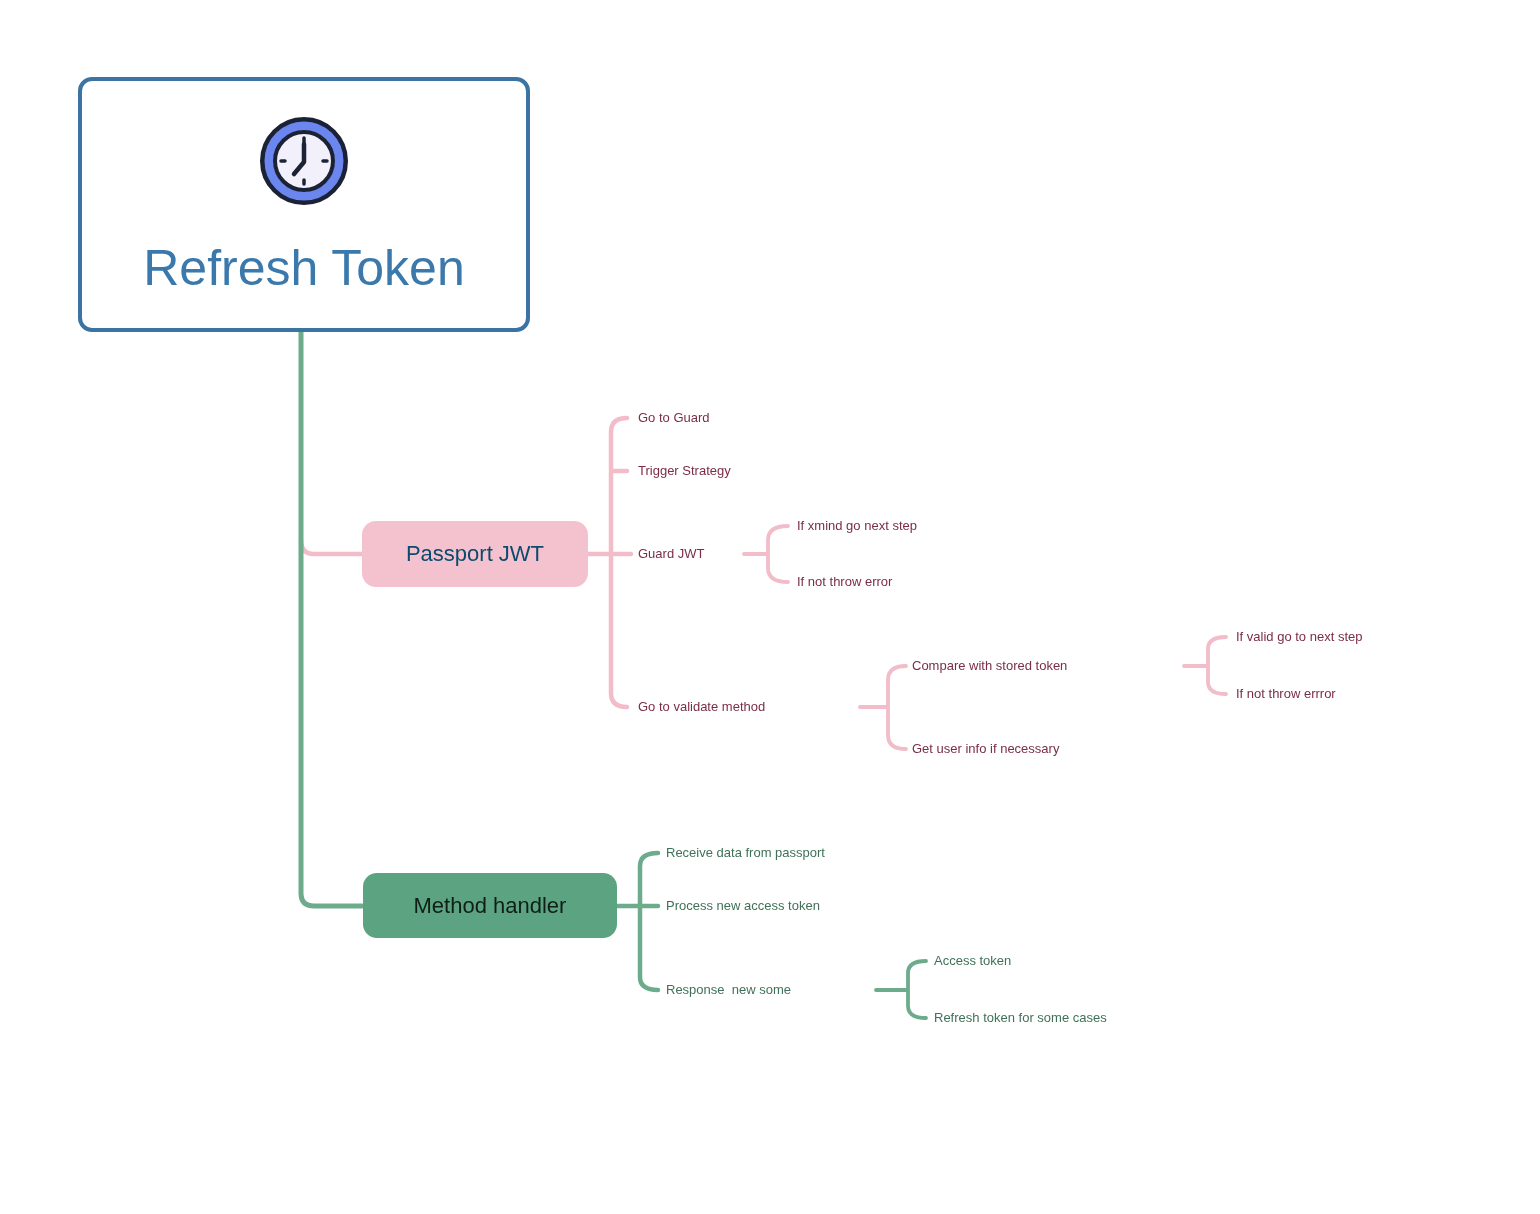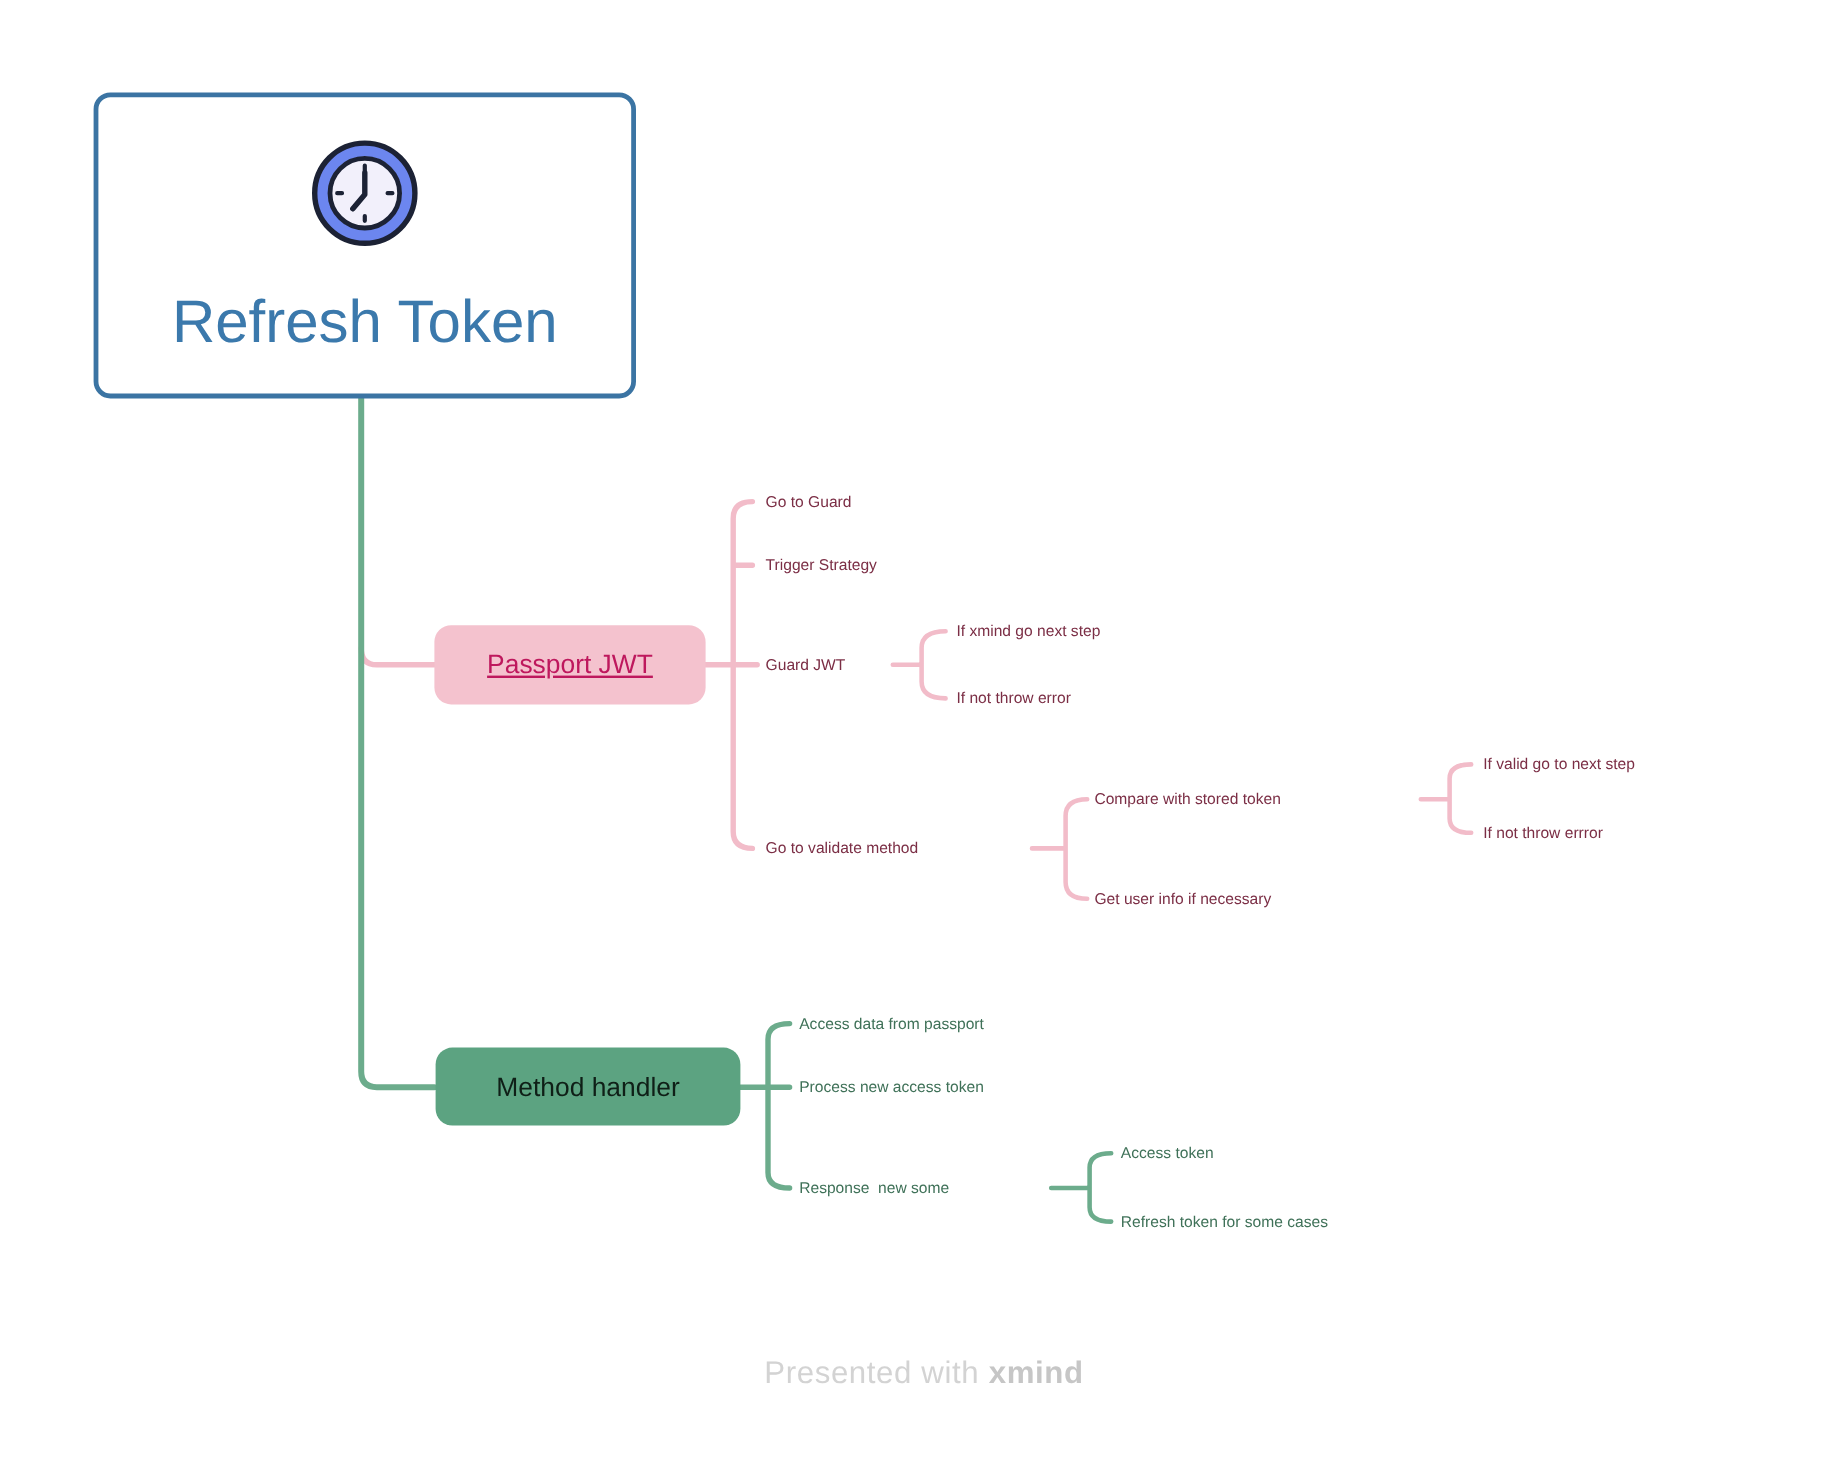--- a/index.html
+++ b/index.html
@@ -26,21 +26,21 @@
     margin-top:28px;font-size:50px;font-weight:400;color:var(--root-text);
     white-space:pre;letter-spacing:0;
   }
 
   .topic{
     position:absolute;display:flex;align-items:center;justify-content:center;
     border-radius:14px;box-sizing:border-box;
   }
   .topic .topic-label{font-size:22px;font-weight:500;white-space:pre;}
   #topic-passport{left:362px;top:521px;width:226px;height:66px;background:var(--branch-pink-fill);}
-  #topic-passport .topic-label{color:#be185d;text-decoration:underline;}
+  #topic-passport .topic-label{color:#0c4a6e;}
   #topic-method{left:363px;top:873px;width:254px;height:65px;background:var(--branch-green-fill);}
   #topic-method .topic-label{color:#0f1f17;}
 
   .label{
     position:absolute;transform:translateY(-50%);
     font-size:13px;white-space:pre;line-height:1.2;
   }
   .pink-text{color:var(--branch-pink-text);}
   .green-text{color:var(--branch-green-text);}
 
@@ -88,23 +88,20 @@
   <div class="label pink-text" style="left:638px;top:471px">Trigger Strategy</div>
   <div class="label pink-text" style="left:638px;top:554px">Guard JWT</div>
   <div class="label pink-text" style="left:797px;top:526px">If xmind go next step</div>
   <div class="label pink-text" style="left:797px;top:582px">If not throw error</div>
   <div class="label pink-text" style="left:638px;top:707px">Go to validate method</div>
   <div class="label pink-text" style="left:912px;top:666px">Compare with stored token</div>
   <div class="label pink-text" style="left:1236px;top:637px">If valid go to next step</div>
   <div class="label pink-text" style="left:1236px;top:694px">If not throw errror</div>
   <div class="label pink-text" style="left:912px;top:749px">Get user info if necessary</div>
 
-  <div class="label green-text" style="left:666px;top:853px">Access data from passport</div>
+  <div class="label green-text" style="left:666px;top:853px">Receive data from passport</div>
   <div class="label green-text" style="left:666px;top:906px">Process new access token</div>
   <div class="label green-text" style="left:666px;top:990px">Response  new some</div>
   <div class="label green-text" style="left:934px;top:961px">Access token</div>
   <div class="label green-text" style="left:934px;top:1018px">Refresh token for some cases</div>
 
-  <div class="footer">
-    <span>Presented with</span><span class="brand">xmind</span>
-  </div>
 
 </div>
 
 </body></html>

